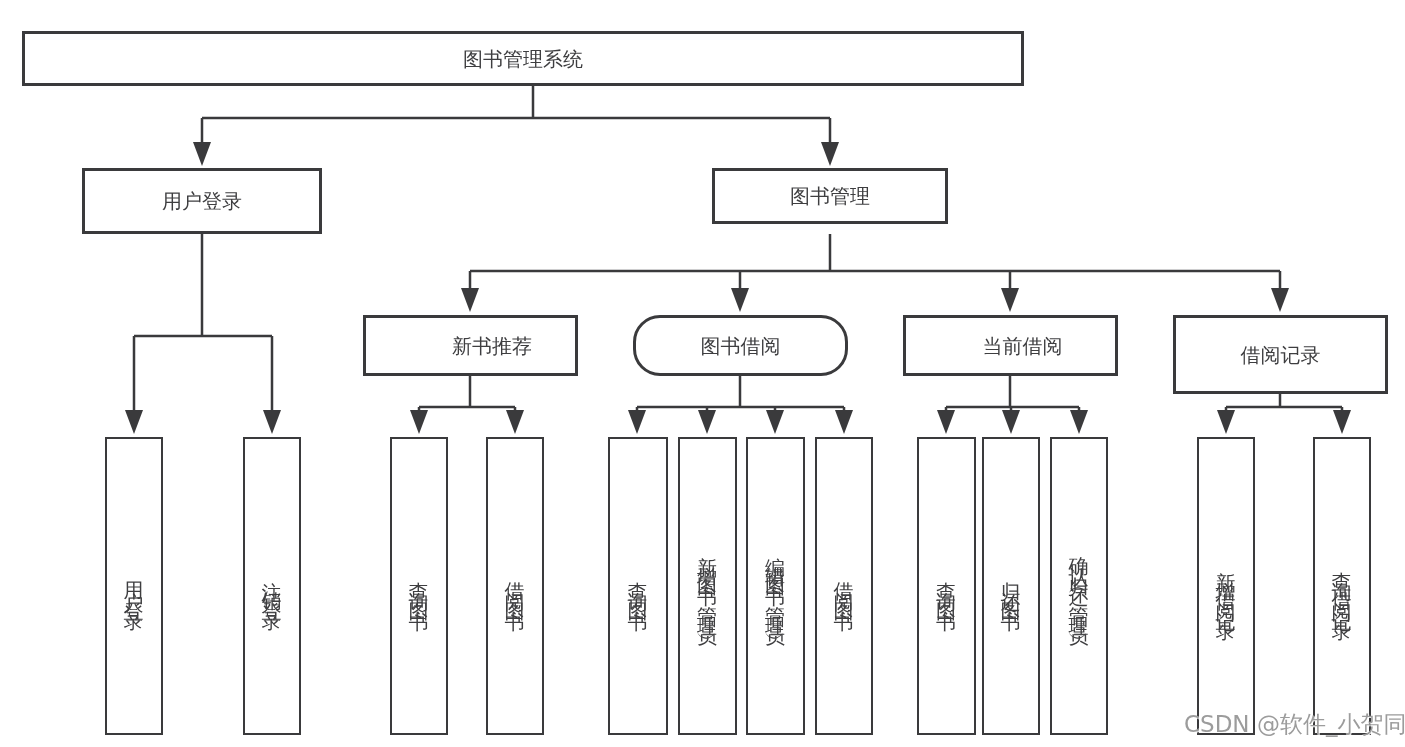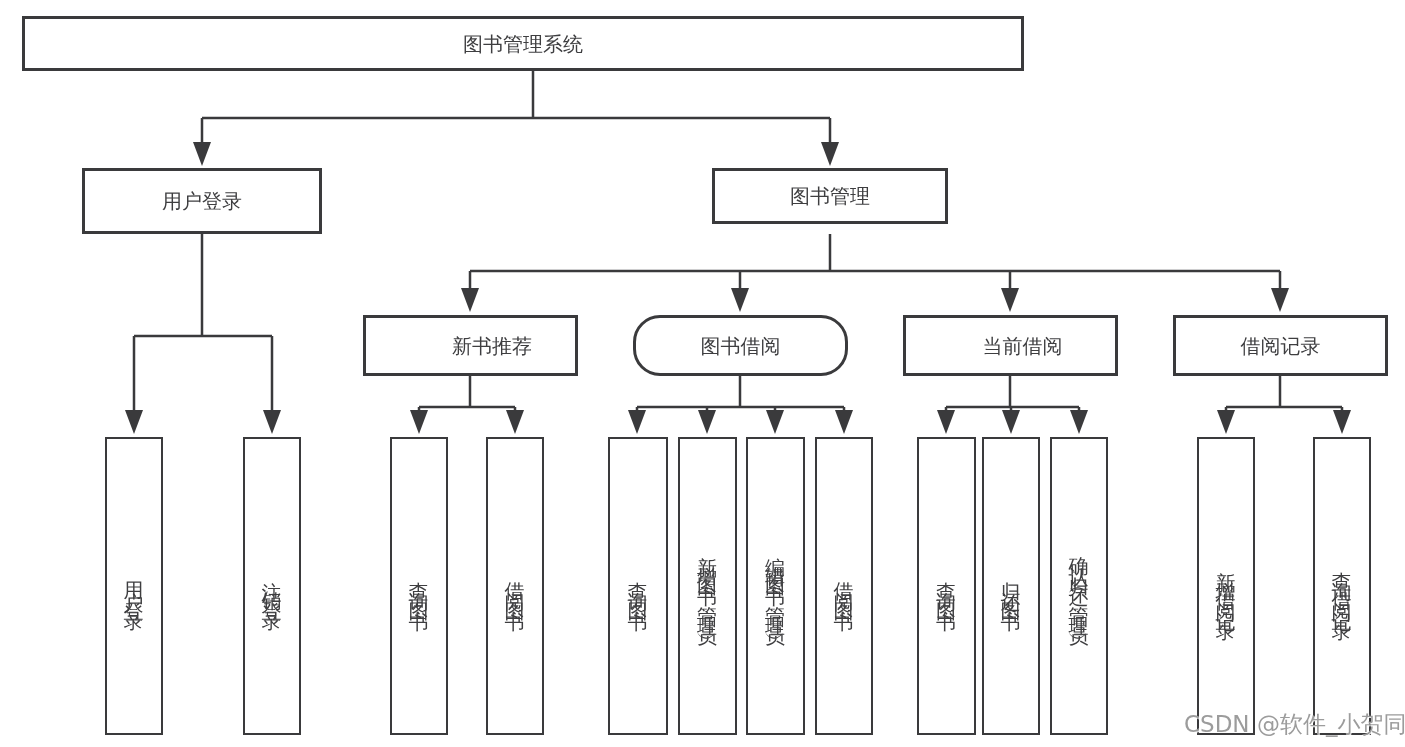--- a/index.html
+++ b/index.html
@@ -91,41 +91,41 @@
       <polygon points="766,410 784,410 775,434"></polygon>
       <polygon points="835,410 853,410 844,434"></polygon>
       <polygon points="937,410 955,410 946,434"></polygon>
       <polygon points="1002,410 1020,410 1011,434"></polygon>
       <polygon points="1070,410 1088,410 1079,434"></polygon>
       <polygon points="1217,410 1235,410 1226,434"></polygon>
       <polygon points="1333,410 1351,410 1342,434"></polygon>
     </g>
   </svg>
 
-  <div class="node" style="left:22px; top:16px; width:1002px; height:55px;">
+  <div class="node" style="left:22px; top:31px; width:1002px; height:55px;">
     <span class="hlabel">图书管理系统</span>
   </div>
 
   <div class="node" style="left:82px; top:168px; width:240px; height:66px;">
     <span class="hlabel">用户登录</span>
   </div>
   <div class="node" style="left:712px; top:168px; width:236px; height:56px;">
     <span class="hlabel">图书管理</span>
   </div>
 
   <div class="node" style="left:363px; top:315px; width:215px; height:61px;padding-left:43px;">
     <span class="hlabel">新书推荐</span>
   </div>
   <div class="node" style="left:633px; top:315px; width:215px; height:61px;border-radius:27px;">
     <span class="hlabel">图书借阅</span>
   </div>
   <div class="node" style="left:903px; top:315px; width:215px; height:61px;padding-left:24px;">
     <span class="hlabel">当前借阅</span>
   </div>
-  <div class="node" style="left:1173px; top:315px; width:215px; height:61px;">
+  <div class="node" style="left:1173px; top:315px; width:215px; height:79px;">
     <span class="hlabel">借阅记录</span>
   </div>
 
   <div class="node leaf" style="left:105px; top:437px; width:58px; height:298px;">
     <span class="vlabel">用户登录</span>
   </div>
   <div class="node leaf" style="left:243px; top:437px; width:58px; height:298px;">
     <span class="vlabel">注销登录</span>
   </div>
 

